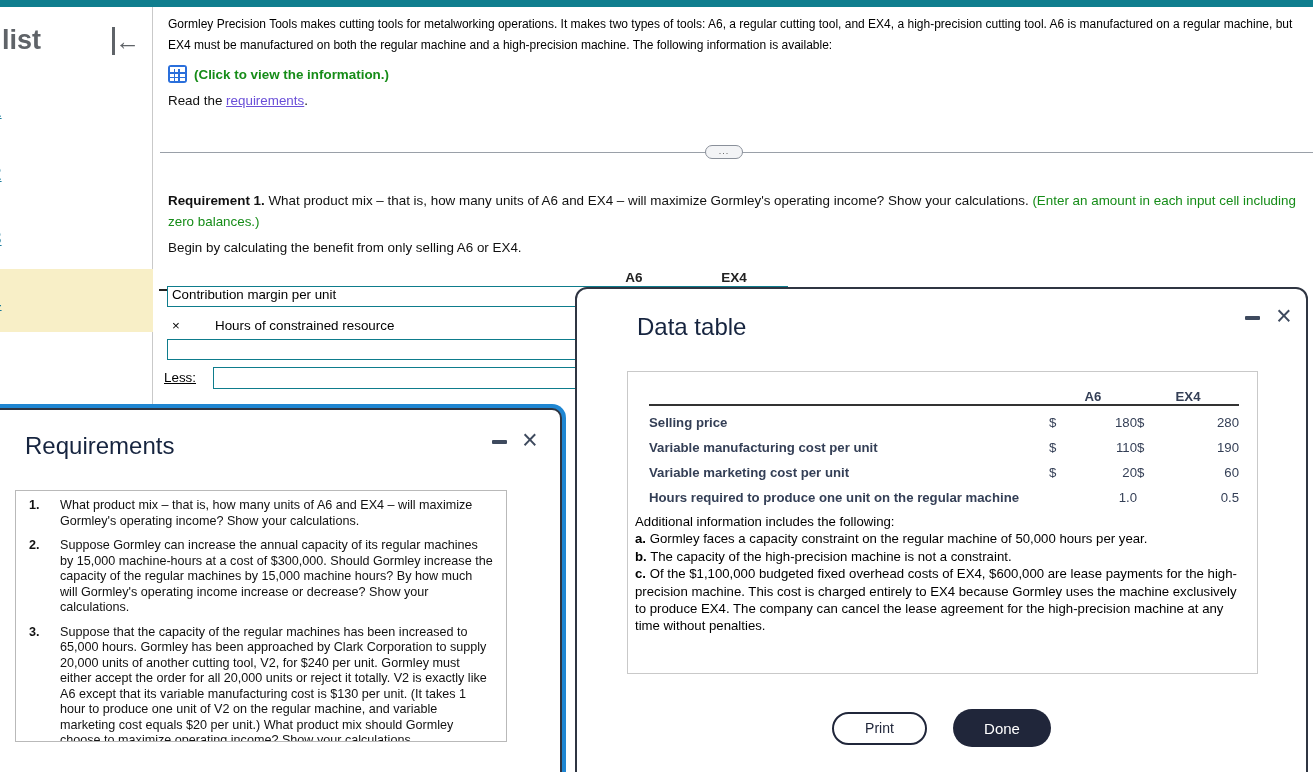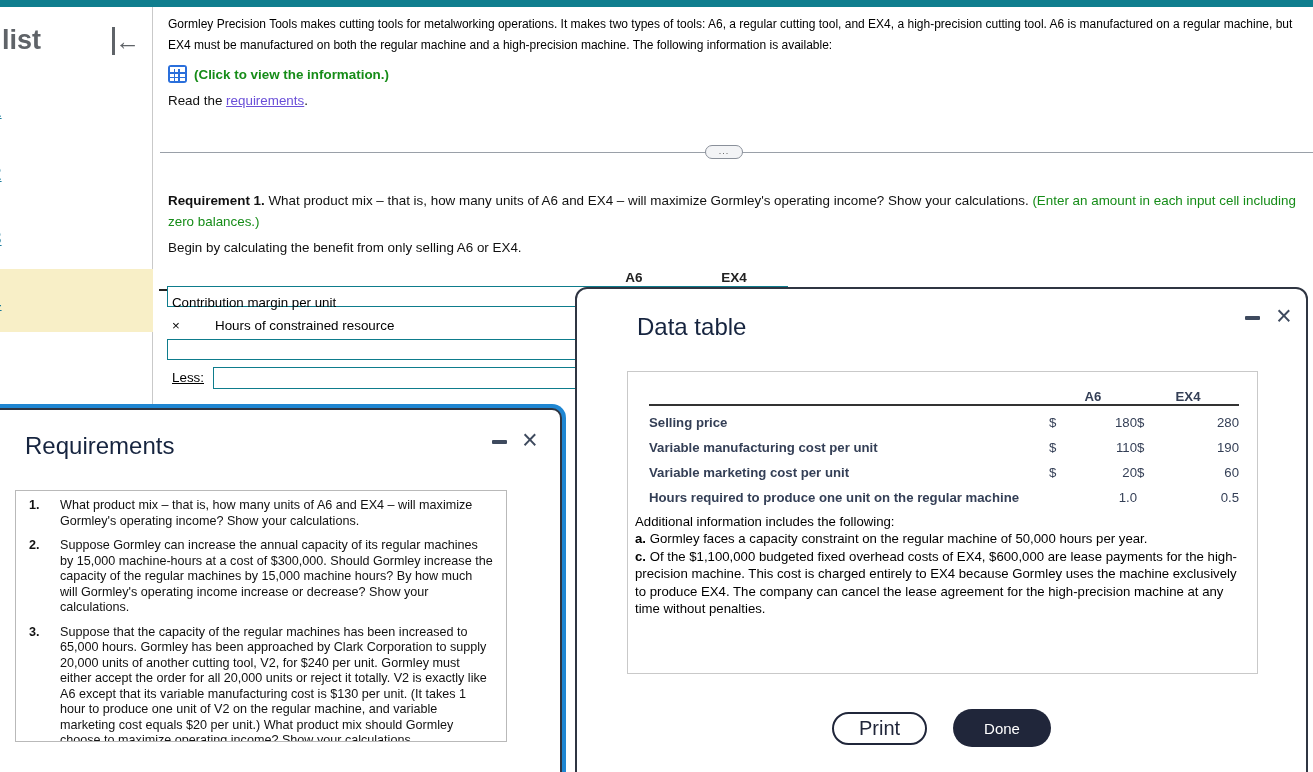--- a/index.html
+++ b/index.html
@@ -37,21 +37,21 @@
 
   .divider { position:absolute; left:6px; top:145px; width:1153px; border-top:1px solid #9aa0a8; }
   .divider-pill { position:absolute; left:551px; top:138px; width:38px; height:14px; background:#f3f4f6; border:1px solid #8a909a; border-radius:8px; font-size:9px; letter-spacing:1px; color:#555; text-align:center; line-height:11px; cursor:pointer; }
 
   .req1 { position:absolute; left:14px; top:183px; width:1132px; font-size:13.4px; line-height:21px; }
   .begin { position:absolute; left:14px; top:233px; font-size:13.4px; }
 
   
   .ws-head { position:absolute; top:263px; font-size:13.5px; font-weight:bold; color:#222; text-align:center; }
   .ws-line { position:absolute; left:5px; top:282px; width:630px; border-top:2px solid #222; }
-  .ws-box { position:absolute; border:1.5px solid #0e7c8c; background:#fff; font-size:13.3px; padding:8px 4px; color:#000; }
+  .ws-box { position:absolute; border:1.5px solid #0e7c8c; background:#fff; font-size:13.3px; padding:0 4px; color:#000; }
   .ws-text { position:absolute; font-size:13.4px; color:#000; }
 
   
   .dlg-title { position:absolute; font-size:24px; color:#16243f; font-weight:500; }
   .win-min { position:absolute; width:15px; height:4px; background:#3e4a5e; border-radius:1px; cursor:pointer; }
   .win-close { position:absolute; font-size:27px; color:#3e4a5e; line-height:20px; cursor:pointer; font-weight:400; }
 
   .req-dlg { position:absolute; left:-14px; top:404px; width:580px; height:400px; background:#1f86d2; border-radius:14px; padding:4px; z-index:5; }
   .req-dlg-inner { width:100%; height:100%; background:#fff; border:2px solid #2f3542; border-radius:10px; position:relative; }
   .req-box { position:absolute; left:23px; top:80px; width:492px; height:252px; border:1px solid #b9b9b9; padding:7px 13px; overflow:hidden; }
@@ -63,21 +63,21 @@
   table.dt { border-collapse:collapse; margin-left:21px; width:590px; table-layout:fixed; }
   table.dt col.c-label { width:400px; } table.dt col.c-d { width:20px; } table.dt col.c-v1 { width:68px; } table.dt col.c-v2 { width:82px; }
   table.dt th, table.dt td { font-size:13.2px; color:#343f56; padding:0; vertical-align:bottom; }
   table.dt thead th { font-weight:bold; height:22px; border-bottom:2px solid #333; }
   table.dt td.lbl { font-weight:bold; text-align:left; }
   table.dt td.d  { text-align:left; }
   table.dt td.v  { text-align:right;margin-top:12px; }
   table.dt tbody td { height:25px; }
   .dt-info { margin:8px 10px 0 7px; font-size:13.2px; line-height:17.4px; color:#000; }
   .dt-buttons { position:absolute; left:0; top:420px; width:100%; display:flex; justify-content:center; align-items:center; gap:26px; }
-  .btn-print { min-width:95px; height:33px; border:2px solid #20263a; border-radius:17px; background:#fff; color:#20263a; font-size:20px; padding:0 24px; cursor:pointer; font-family:inherit; }
+  .btn-print { min-width:95px; height:33px; border:2px solid #20263a; border-radius:17px; background:#fff; color:#20263a; font-size:14px; padding:0 24px; cursor:pointer; font-family:inherit; }
   .btn-done { min-width:98px; height:38px; border:none; border-radius:19px; background:#20263a; color:#fff; font-size:15px; padding:0 26px; cursor:pointer; font-family:inherit; }
 </style>
 </head>
 <body>
 
 <div id="stage">
 
   <div class="topbar" style="background:#0f7e8e;"></div>
 
   <div class="sidebar">
@@ -116,21 +116,21 @@
     <div class="ws-head" style="left:557px; width:46px;">EX4</div>
     <div class="ws-line"></div>
 
     <div class="ws-box" style="left:13px; top:279px; width:621px; height:21px;">Contribution margin per unit</div>
 
     <span class="ws-text" style="left:18px; top:311px;">×</span>
     <span class="ws-text" style="left:61px; top:311px;">Hours of constrained resource</span>
 
     <div class="ws-box" style="left:13px; top:332px; width:621px; height:21px;"></div>
 
-    <span class="ws-text" style="left:18px; top:363px;text-decoration:underline;">Less:</span>
+    <span class="ws-text" style="left:10px; top:363px;text-decoration:underline;">Less:</span>
     <div class="ws-box" style="left:59px; top:360px; width:575px; height:22px;"></div>
   </div>
 
   <div class="req-dlg">
     <div class="req-dlg-inner">
       <div class="dlg-title" style="left:33px; top:22px;">Requirements</div>
       <div class="win-min" style="left:500px; top:30px;"></div>
       <div class="win-close" style="left:530px; top:20px;">×</div>
       <div class="req-box">
 
@@ -201,20 +201,21 @@
               <td class="d"></td>
               <td class="v">0.5</td>
             </tr>
           </tbody>
       </table>
 
       <div class="dt-info" id="dt-info">
 
       <div><b></b><span>Additional information includes the following:</span></div>
           <div><b>a.</b><span> Gormley faces a capacity constraint on the regular machine of 50,000 hours per year.</span></div>
+          <div><b>b.</b><span> The capacity of the high-precision machine is not a constraint.</span></div>
           <div><b>c.</b><span> Of the $1,100,000 budgeted fixed overhead costs of EX4, $600,000 are lease payments for the high-precision machine. This cost is charged entirely to EX4 because Gormley uses the machine exclusively to produce EX4. The company can cancel the lease agreement for the high-precision machine at any time without penalties.</span></div>
         </div>
     </div>
 
     <div class="dt-buttons">
       <button class="btn-print">Print</button>
       <button class="btn-done">Done</button>
     </div>
   </div>
 

